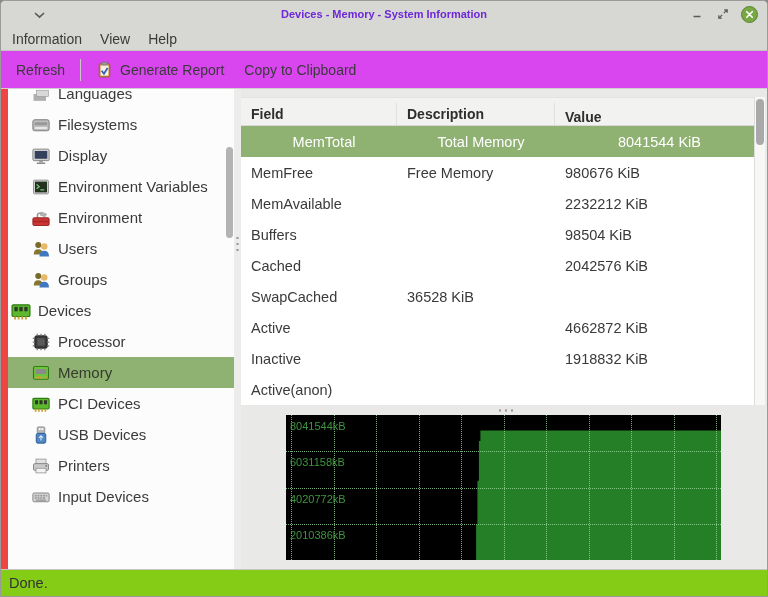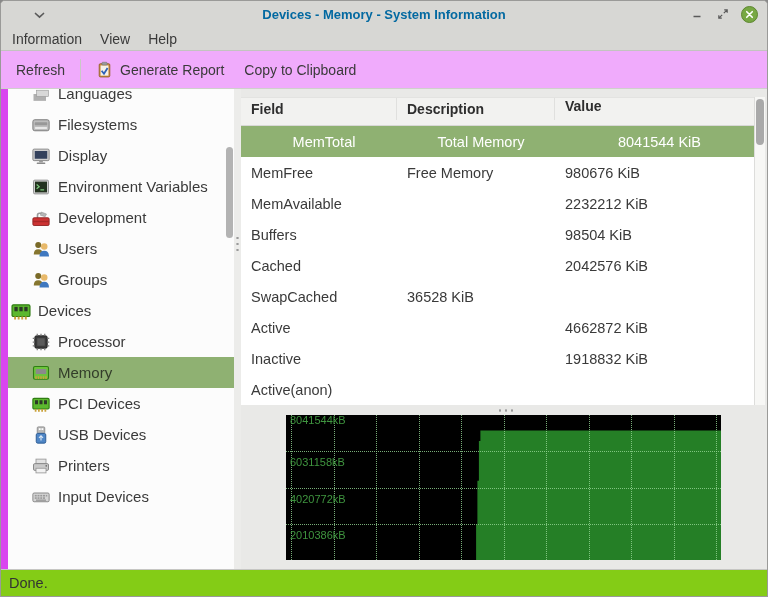--- a/index.html
+++ b/index.html
@@ -7,51 +7,51 @@
     --chart-label:#3f953f; --close:#77a843;
   }
   html,body{margin:0;padding:0;background:#888;}
   *{box-sizing:border-box;}
   .window{position:relative;width:768px;height:597px;font-family:"Liberation Sans",sans-serif;
     color:#3a3a3a;background:#dcdcd9;border:1px solid #9a9a98;border-radius:5px 5px 0 0;overflow:hidden;}
   
   .titlebar{position:relative;height:26px;background:#d7d7d4;}
   .tb-chevron{position:absolute;left:32px;top:7px;width:13px;height:13px;}
   .tb-title{position:absolute;left:60px;right:60px;top:0;height:26px;display:flex;align-items:center;justify-content:center;
-    font-weight:bold;font-size:13px;color:#0369a1;white-space:nowrap;}
+    font-weight:bold;font-size:11px;color:#6d28d9;white-space:nowrap;}
   .tb-controls{position:absolute;right:9px;top:0;height:26px;display:flex;align-items:center;gap:11px;}
   .ctl{width:15px;height:15px;display:flex;align-items:center;justify-content:center;}
   .ctl-close{width:17px;height:17px;border-radius:50%;background:var(--close);border:1px solid #5d8630;}
   
   .menubar{height:24px;background:#d7d7d4;border-bottom:1px solid #c3c3c0;display:flex;align-items:center;padding-left:2px;}
   .menu-item{padding:0 9px;font-size:14px;height:24px;display:flex;align-items:center;}
   
-  .toolbar{height:38px;background:#f0abfc;border-bottom:1px solid #cfcfcc;display:flex;align-items:center;}
+  .toolbar{height:38px;background:#d946ef;border-bottom:1px solid #cfcfcc;display:flex;align-items:center;}
   .tbtn{font-size:14px;padding:0 10px;height:30px;display:flex;align-items:center;border-radius:3px;}
   .tb-sep{width:1px;height:22px;background:#c9c9c6;margin:0 5px;}
   .clip-icon{width:17px;height:17px;margin-right:7px;flex:none;}
   
-  .main{position:relative;height:480px;background:#d946ef;padding-left:20px;}
+  .main{position:relative;height:480px;background:#ef4444;padding-left:20px;}
   .sidebar{position:absolute;left:7px;top:0;width:226px;height:480px;background:#fcfcfc;overflow:hidden;}
   .sb-item{height:31px;display:flex;align-items:center;font-size:15px;white-space:nowrap;}
   .sb-item:first-child{margin-top:-11px;}
   .sb-item.lvl1{padding-left:23px;}
   .sb-item.lvl0{padding-left:2px;}
   .sb-icon{width:20px;height:20px;margin-right:7px;flex:none;}
   .sb-item.lvl0 .sb-icon{width:22px;height:22px;margin-right:6px;}
   .sb-icon svg{width:100%;height:100%;display:block;}
   .sb-item.selected{background:var(--sel);color:#333d2a;}
   .sb-scroll-thumb{position:absolute;right:1px;top:58px;width:7px;height:91px;background:#b3b3b3;border-radius:4px;}
   .splitter-v{position:absolute;left:233px;top:0;width:7px;height:480px;background:#ececea;}
   .splitter-v .dots{position:absolute;left:2px;top:146px;width:3px;height:17px;
     background:radial-gradient(circle,#9a9a9a 1px,transparent 1.3px);background-size:3px 6px;}
   .content{position:absolute;left:240px;top:0;width:528px;height:480px;background:#e9e9e7;}
   
   .table-wrap{position:absolute;left:0;top:8px;width:513px;background:#fff;border-top:1px solid #e3e3e1;}
-  .thead{height:28px;background:#f2f2f0;border-bottom:1px solid #d8d8d6;display:flex;align-items:flex-start;
+  .thead{height:28px;background:#f2f2f0;border-bottom:1px solid #d8d8d6;display:flex;align-items:flex-end;
     font-weight:bold;font-size:14px;color:#2e2e2e;}
   .th,.td{padding-left:10px;overflow:hidden;white-space:nowrap;}
   .c1{width:156px;flex:none;}.c2{width:158px;flex:none;}.c3{flex:1;}
   .th.c1,.th.c2{border-right:1px solid #e0e0de;height:22px;display:flex;align-items:center;}
   .trow{height:31px;display:flex;align-items:center;font-size:14.5px;}
   .trow.selected{background:var(--sel);color:#fff;text-align:center;}
   .tscroll{position:absolute;left:513px;top:8px;width:11px;height:308px;background:#f7f7f5;border-left:1px solid #dddddb;}
   .tscroll-thumb{position:absolute;left:1px;top:2px;width:8px;height:46px;background:#a9a9a9;border-radius:4px;}
   .h-splitter{position:absolute;left:0;top:317px;width:528px;height:9px;display:flex;align-items:center;justify-content:center;}
   .h-splitter .dots{width:17px;height:3px;background:radial-gradient(circle,#9a9a9a 1px,transparent 1.3px);background-size:6px 3px;}
@@ -165,21 +165,21 @@
           </div>
           <div class="sb-item lvl1">
             <span class="sb-icon">
               <svg viewBox="0 0 16 16">
                 <path d="M8.2 3.2 l4.2 1.6 -1.1 2.2 -3.8 -1.2 z" fill="#b5b5b5" stroke="#8a8a8a" stroke-width="0.4"></path>
                 <path d="M5.2 8 V5.8 Q5.2 4.2 6.8 4.2 L8.2 4.2" fill="none" stroke="#9a9a9a" stroke-width="1.3"></path>
                 <rect x="1.5" y="7.8" width="13" height="6.2" rx="1" fill="#cc3333" stroke="#8e1f1f" stroke-width="0.7"></rect>
                 <rect x="1.5" y="10.2" width="13" height="1.2" fill="#a82828"></rect>
               </svg>
             </span>
-            <span>Development</span>
+            <span>Environment</span>
           </div>
           <div class="sb-item lvl1">
             <span class="sb-icon">
               <svg viewBox="0 0 16 16">
                 <circle cx="5.8" cy="4.8" r="2.4" fill="#7a6a28"></circle>
                 <path d="M2.2 12.3 q0 -4.2 3.6 -4.2 t3.6 4.2 z" fill="#86762f"></path>
                 <circle cx="10.6" cy="6" r="2.6" fill="#e8b96a"></circle>
                 <path d="M6.8 14 q0 -4.6 3.8 -4.6 t3.8 4.6 z" fill="#3f78c0"></path>
               </svg>
             </span>
@@ -378,21 +378,21 @@
           <div class="vline" style="left: 175px;"></div>
           <div class="vline" style="left: 217.5px;"></div>
           <div class="vline" style="left: 260px;"></div>
           <div class="vline" style="left: 302.5px;"></div>
           <div class="vline" style="left: 345px;"></div>
           <div class="vline" style="left: 387.5px;"></div>
           <div class="vline" style="left: 430px;"></div>
           <div class="hline" style="top: 36.25px;"></div>
           <div class="hline" style="top: 72.5px;"></div>
           <div class="hline" style="top: 108.75px;"></div>
-          <div class="ylab" style="top: 0;">8041544kB</div>
+          <div class="ylab" style="top: 6px;">8041544kB</div>
           <div class="ylab" style="top: 42.25px;">6031158kB</div>
           <div class="ylab" style="top: 78.5px;">4020772kB</div>
           <div class="ylab" style="top: 114.75px;">2010386kB</div>
         </div>
     </div>
   </div>
 
   <div class="statusbar">
     <span>Done.</span>
   </div>

